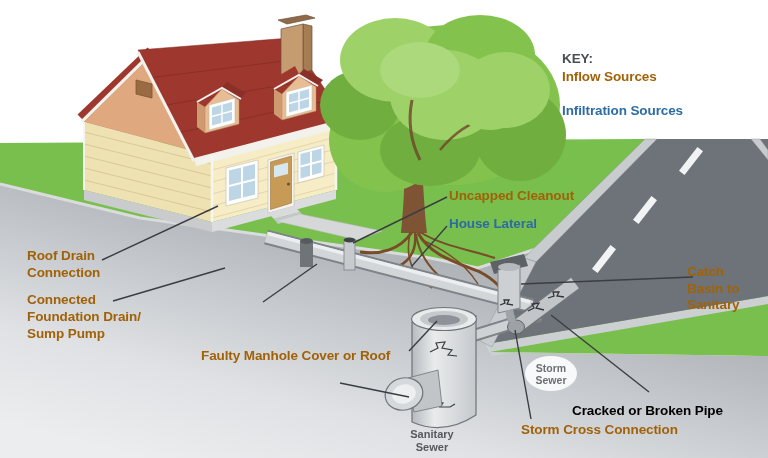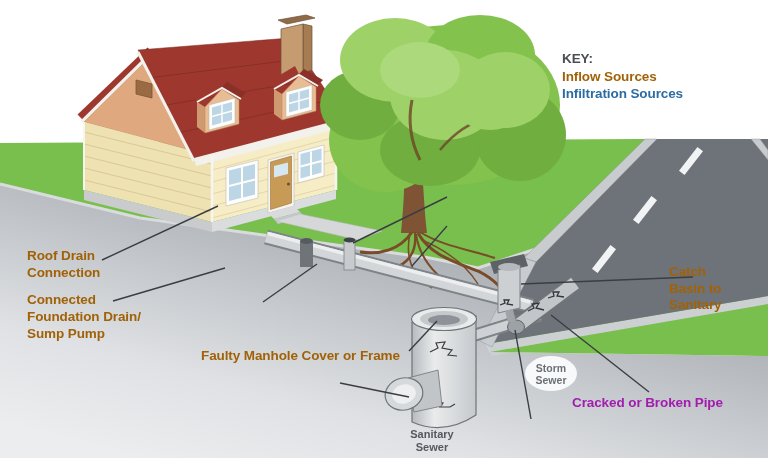--- a/index.html
+++ b/index.html
@@ -3,21 +3,21 @@
 <meta charset="utf-8">
 <style>
   html,body{margin:0;padding:0;background:#ffffff;}
   #stage{position:relative;width:768px;height:458px;overflow:hidden;background:#ffffff;
          font-family:"Liberation Sans",sans-serif;}
   #scene{position:absolute;left:0;top:0;}
   .label{position:absolute;font:bold 13.5px/17px "Liberation Sans",sans-serif;
          white-space:pre-line;letter-spacing:-0.1px;}
   .green{color:#a16207;}
   .blue{color:#2d6ba3;}
-  .lightblue{color:#a21caf;}
+  .lightblue{color:#000000;margin-top:8px;}
   .keytitle{color:#4a4f54;}
   .tight{line-height:16.5px;}
   .oval{position:absolute;left:525px;top:356px;width:52px;height:35px;background:#f8f9fa;
         border-radius:50%;display:flex;align-items:center;justify-content:center;text-align:center;
         font:bold 10.5px/12px "Liberation Sans",sans-serif;color:#6b7075;white-space:pre-line;}
   .caption{position:absolute;left:401px;top:428px;width:62px;text-align:center;
         font:bold 11px/13px "Liberation Sans",sans-serif;color:#55585d;white-space:pre-line;}
 </style>
 </head>
 <body>
@@ -252,32 +252,35 @@
     <line x1="409" y1="351" x2="437" y2="321"></line>
     <line x1="340" y1="383" x2="409" y2="397"></line>
     <line x1="693" y1="277" x2="521" y2="284"></line>
     <line x1="649" y1="392" x2="551" y2="315"></line>
     <line x1="531" y1="419" x2="515" y2="330"></line>
   </g>
 </svg>
 
 <div class="label keytitle" style="left:562px;top:50px">KEY:</div>
 <div class="label green" style="left:562px;top:68px">Inflow Sources</div>
-<div class="label blue" style="left:562px;top:85px">Infiltration Sources</div>
-
+<div class="label blue" style="left:562px;top:102px">Infiltration Sources</div>
+
+<div class="label green" style="left:449px;top:187px">Uncapped Cleanout</div>
+<div class="label blue" style="left:449px;top:215px">House Lateral</div>
 <div class="label green" style="left:27px;top:247px">Roof Drain
 Connection</div>
 <div class="label green" style="left:27px;top:291px">Connected
 Foundation Drain/
 Sump Pump</div>
-<div class="label green" style="left:201px;top:347px">Faulty Manhole Cover or Frame</div>
-<div class="label green tight" style="left:669px;top:264px">Catch
+<div class="label green" style="left:201px;top:347px">Faulty Manhole Cover or Roof</div>
+<div class="label green tight" style="left:687px;top:264px">Catch
 Basin to
 Sanitary</div>
 <div class="label lightblue" style="left:572px;top:394px">Cracked or Broken Pipe</div>
+<div class="label green" style="left:521px;top:421px">Storm Cross Connection</div>
 
 <div class="oval">Storm
 Sewer</div>
 
 <div class="caption">Sanitary
 Sewer</div>
 
 </div>
 
 </body></html>

